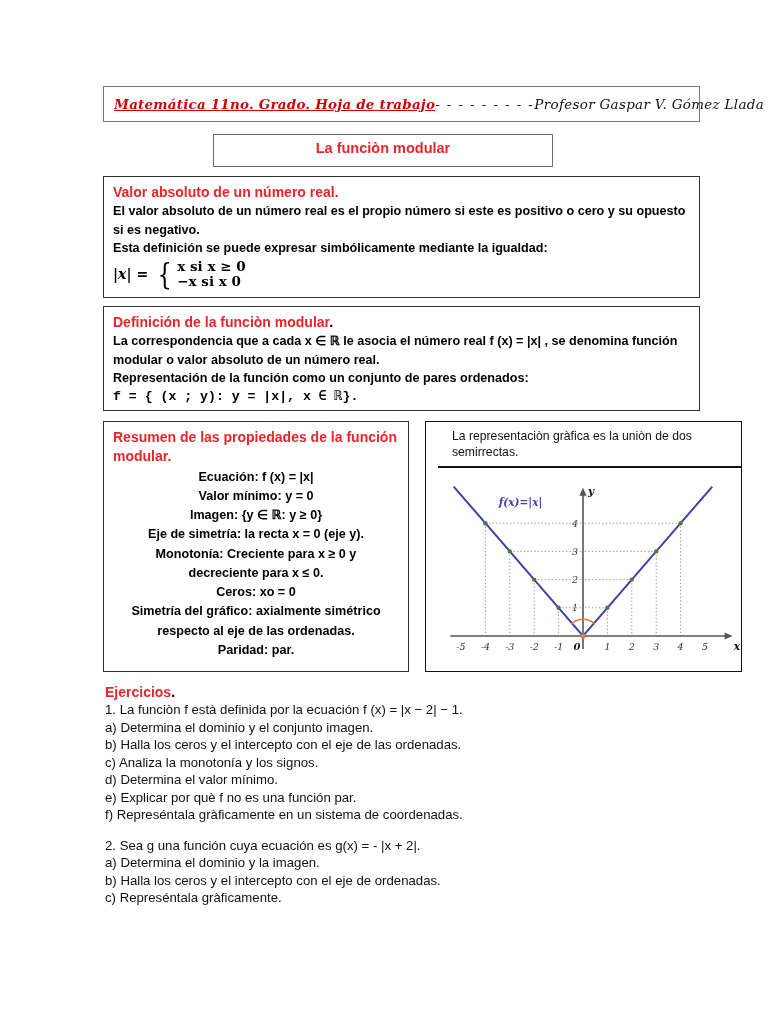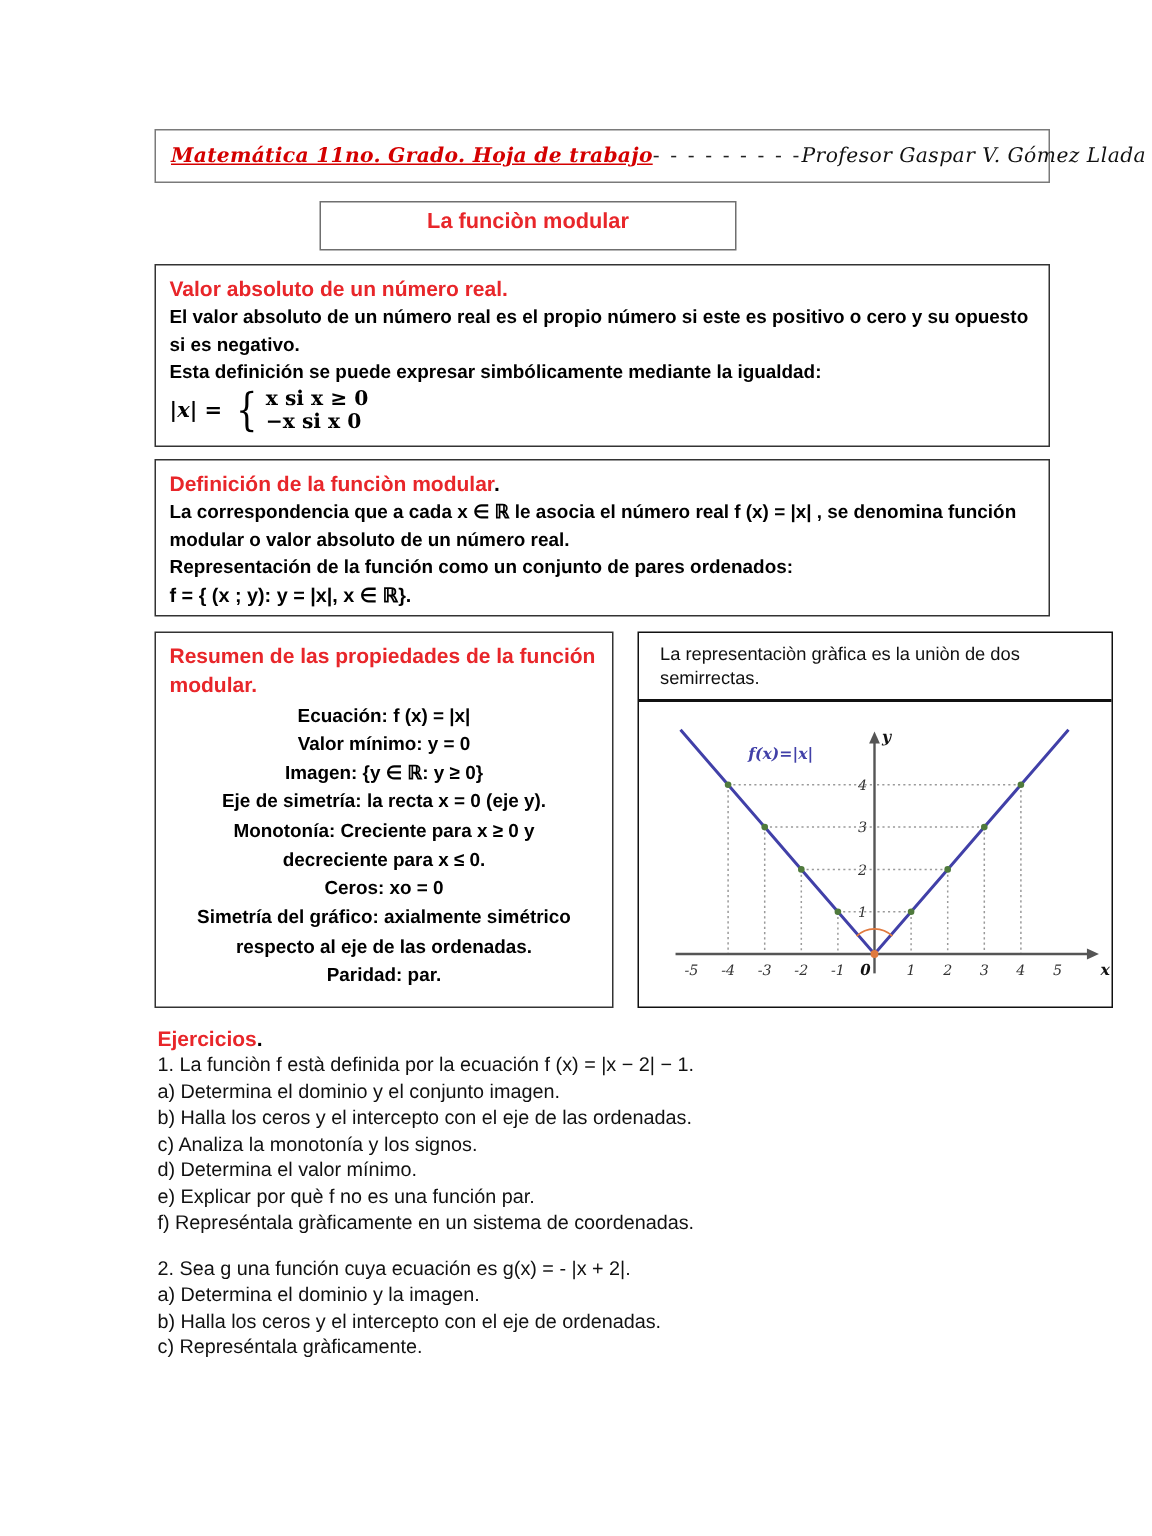--- a/index.html
+++ b/index.html
@@ -54,21 +54,21 @@
   .hdr-prof {
     color: #111;
     font-style: italic;
     font-family: "DejaVu Serif", serif;
     letter-spacing: .3px;
   }
 
   .title-box {
     position: absolute;
     left: 213px; top: 134px;
-    width: 278px; height: 33px;
+    width: 340px; height: 33px;
     border: 1.5px solid #6f6f6f;
     box-sizing: border-box;
     background: #fff;
   }
   .title-text {
     position: absolute;
     left: 0; right: 0; top: 5px;
     text-align: center;
     color: #e8262a;
     font-weight: bold;
@@ -90,21 +90,21 @@
   }
   .redhead .blk { color: #000; }
   .btxt {
     color: #000;
     font-weight: bold;
     font-size: 12.6px;
     line-height: 1.45;
   }
   .pad { padding: 6px 9px 4px 9px; }
 
-  .math { font-family: Liberation Sans, sans-serif; font-weight: bold; }
+  .math { font-family: Liberation Mono, monospace; font-weight: bold; }
   .mi   { font-family: "DejaVu Serif", serif; font-style: italic; font-weight: bold; }
 
   
   .piece {
     display: inline-flex;
     align-items: center;
     font-family: "DejaVu Serif", serif;
     font-weight: bold;
     font-size: 14px;
     margin-top: 2px;
@@ -133,21 +133,21 @@
   #graph-panel {
     position: absolute;
     left: 425px; top: 421px;
     width: 317px; height: 251px;
     border: 1.6px solid #111;
     box-sizing: border-box;
     background: #fff;
   }
   .graph-caption {
     position: absolute;
-    left: 0; top: 0; right: 0;
+    left: 12px; top: 0; right: 0;
     height: 46px;
     border-bottom: 2.2px solid #111;
     box-sizing: border-box;
     padding: 6px 10px 0 14px;
     font-size: 12.2px;
     line-height: 1.32;
     color: #111;
     font-family: "Liberation Sans", sans-serif;
   }
   .graph-area {

